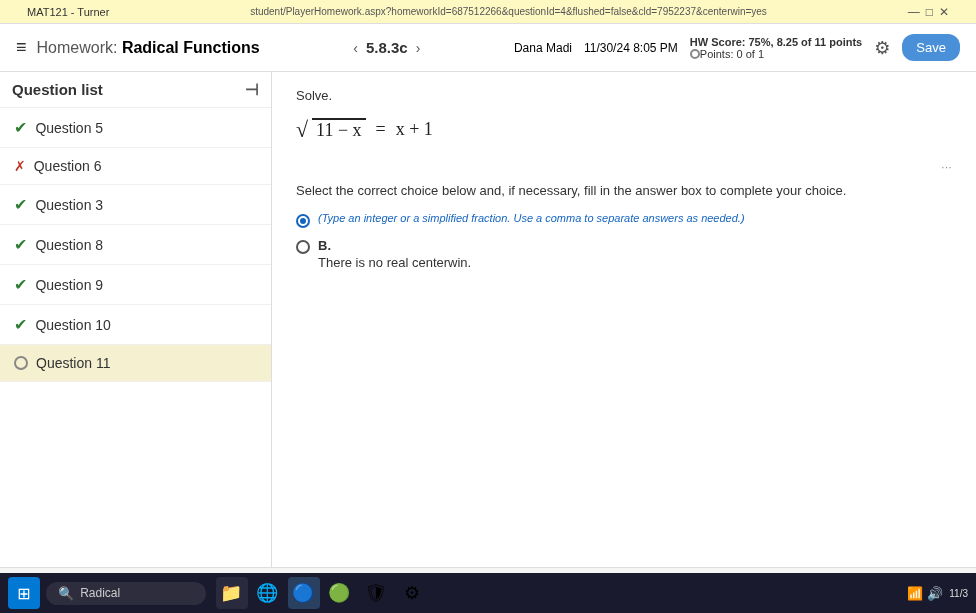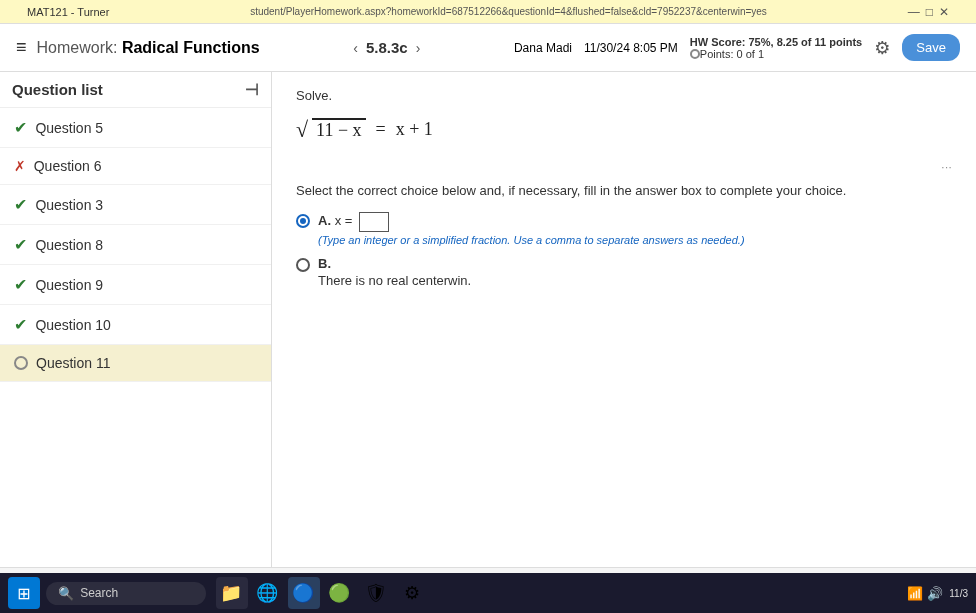--- a/index.html
+++ b/index.html
@@ -324,25 +324,20 @@
 
     <div class="instruction-text">Select the correct choice below and, if necessary, fill in the answer box to complete your choice.</div>
 
     <div class="options">
 
       <div class="option-item">
         <div class="radio-btn radio-selected">
           <div class="radio-inner"></div>
         </div>
         <div class="option-content">
-          <div>
-            <span class="option-label">A. </span>
-            <span>x =</span>
-            <span class="input-box"></span>
-          </div>
           <div class="hint-text">(Type an integer or a simplified fraction. Use a comma to separate answers as needed.)</div>
         </div>
       </div>
 
       <div class="option-item">
         <div class="radio-btn"></div>
         <div class="option-content">
           <span class="option-label">B. </span>
           <span>There is no real centerwin.</span>
         </div>
@@ -365,21 +360,21 @@
     <button class="btn-check">Check ans</button>
   </div>
 </div>
 
 <div class="taskbar">
   <div class="taskbar-start">
     <span>⊞</span>
   </div>
   <div class="taskbar-search">
     <span class="taskbar-search-icon">🔍</span>
-    <span class="taskbar-search-text">Search</span>
+    <span class="taskbar-search-text">Radical</span>
   </div>
   <div class="taskbar-apps">
     <div class="taskbar-app" style="background:#2a2a3e;">📁</div>
     <div class="taskbar-app">🌐</div>
     <div class="taskbar-app" style="background:#2a4060;">🔵</div>
     <div class="taskbar-app">🟢</div>
     <div class="taskbar-app">🛡</div>
     <div class="taskbar-app">⚙</div>
   </div>
   <div class="taskbar-right">

